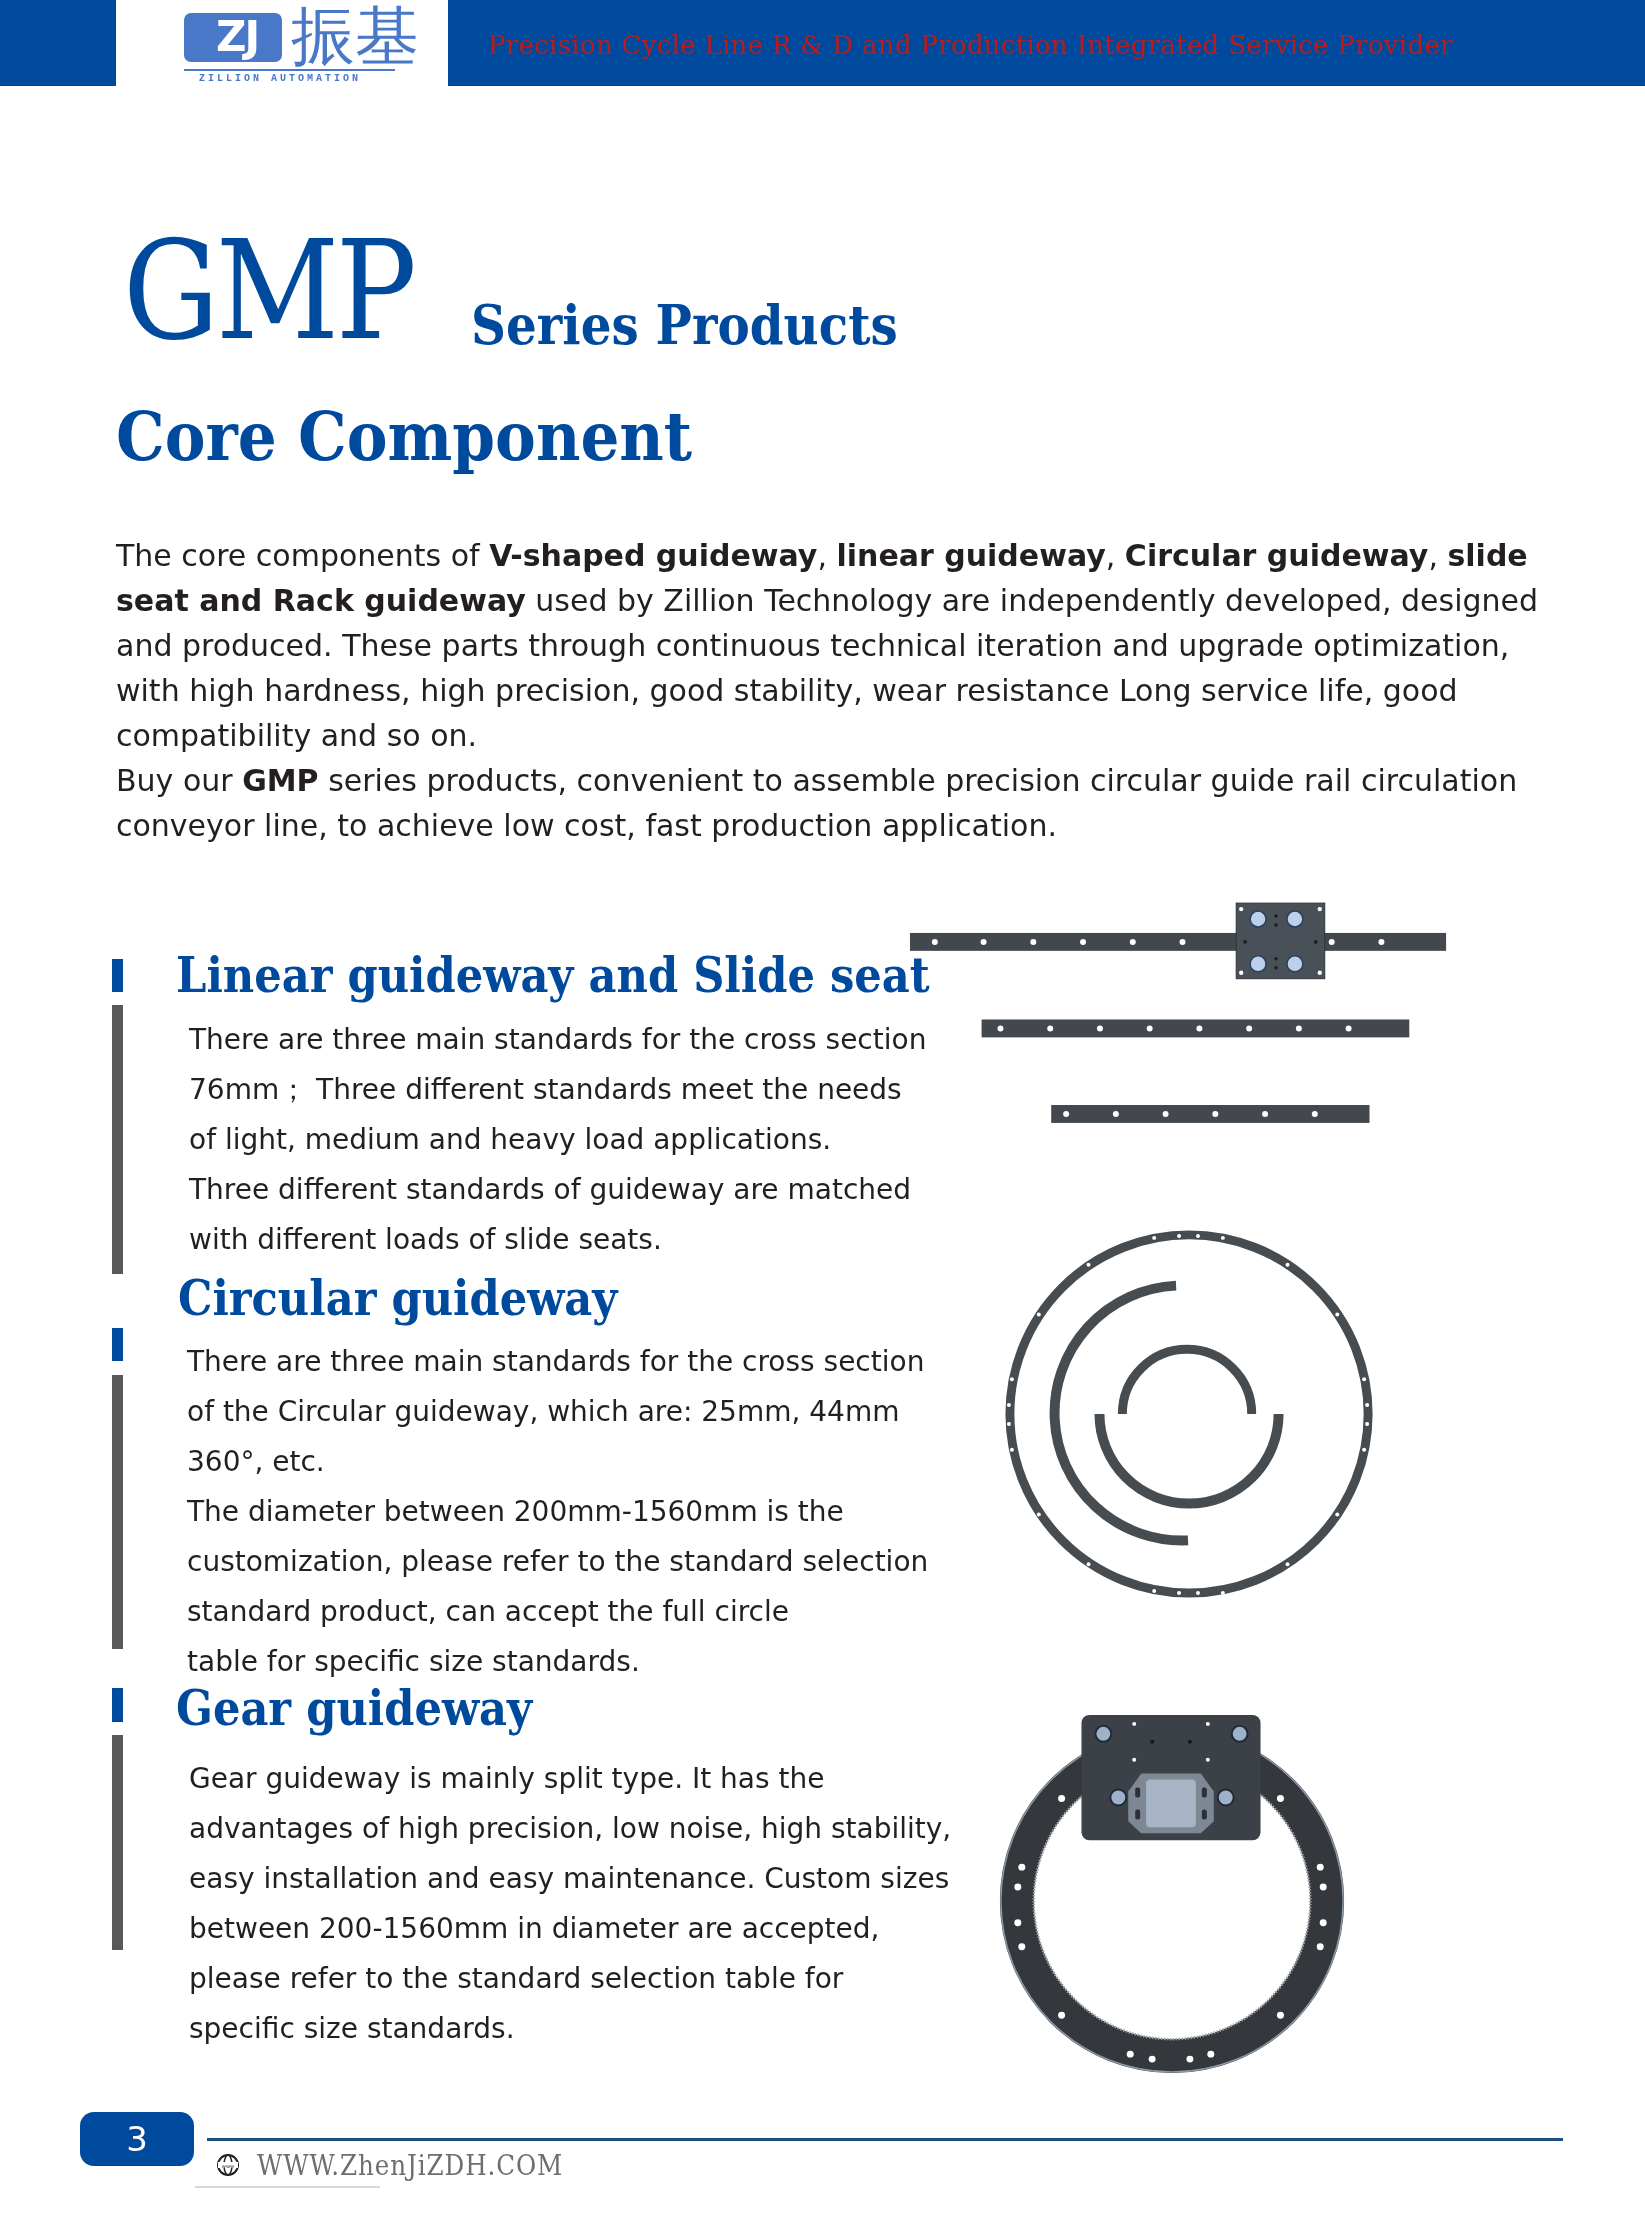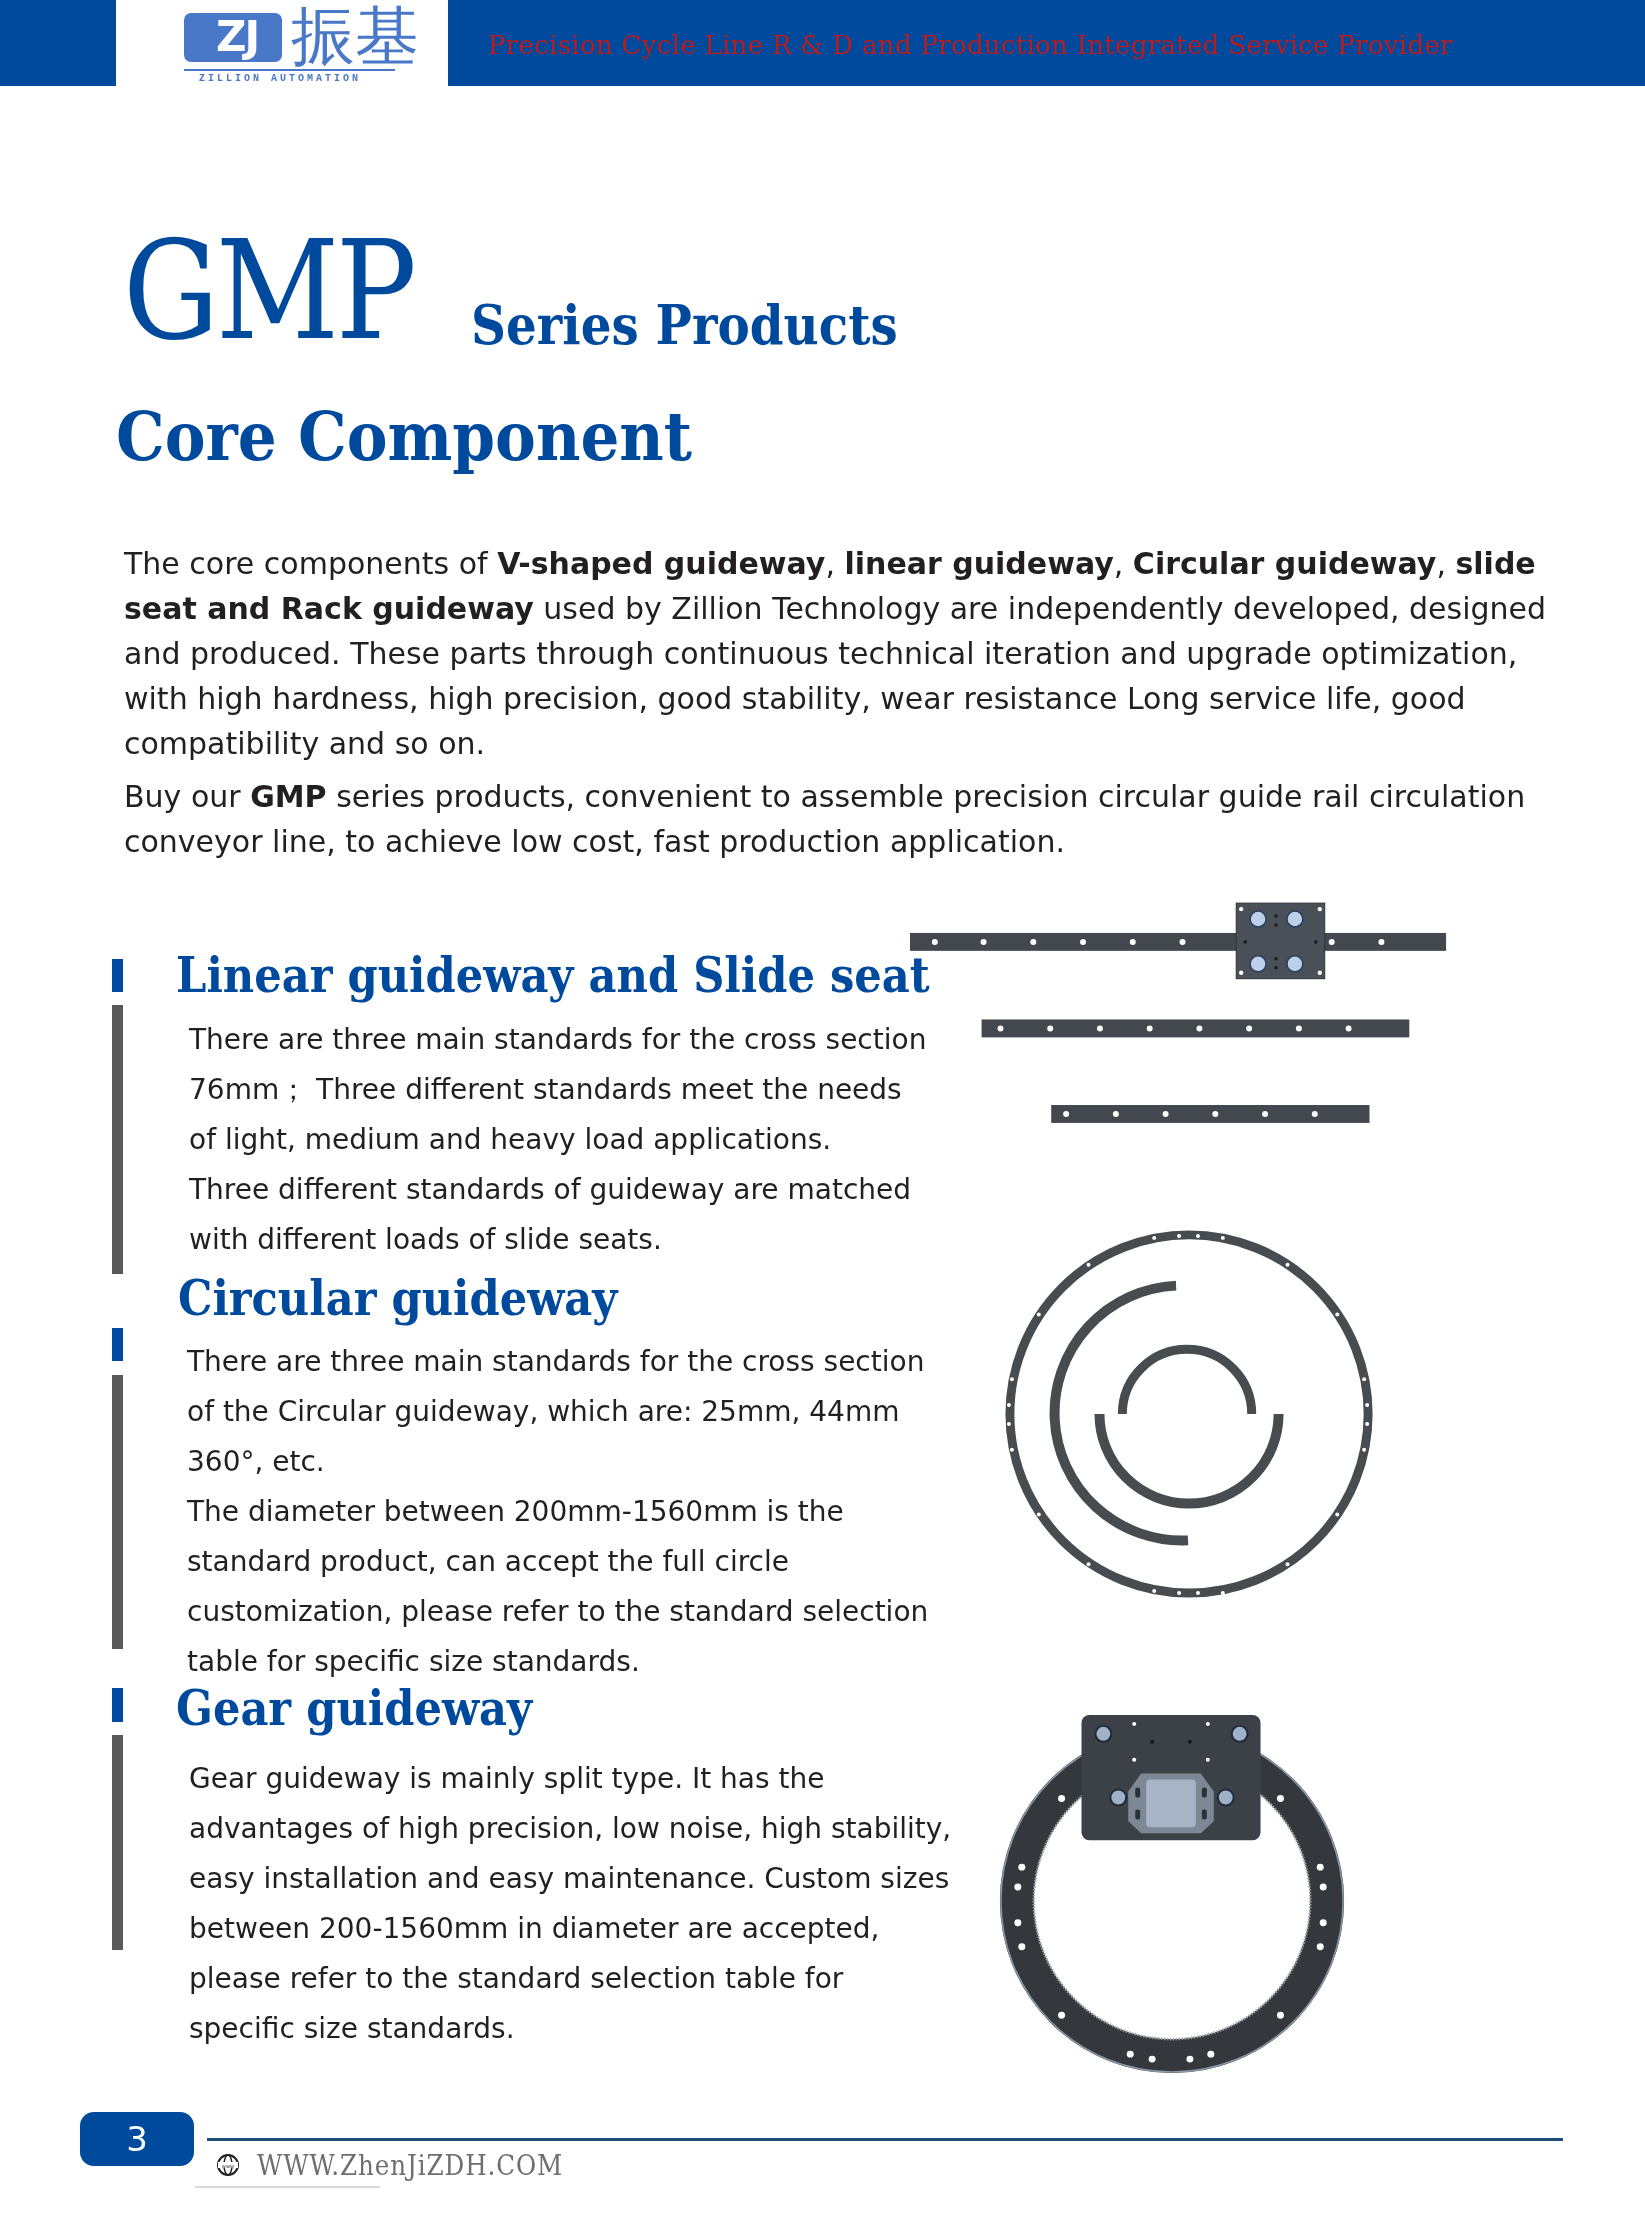--- a/index.html
+++ b/index.html
@@ -10,21 +10,21 @@
   .tagline { left:488px; top:30px; font-family:"DejaVu Serif", serif; font-size:26px; color:#b91c1c; letter-spacing:0.3px; white-space:nowrap; }
   .logo-zj { left:184px; top:13px; width:98px; height:49px; background:#4a78c8; border-radius:7px; }
   .logo-zj-text { left:184px; top:11px; width:106px; text-align:center; font-family:"DejaVu Sans", sans-serif; font-weight:bold; font-size:42px; color:#ffffff; letter-spacing:-2px; line-height:52px; }
   .logo-cn { left:291px; top:8px; font-size:64px; color:#4a78c8; line-height:56px; white-space:nowrap; }
   .logo-line { left:184px; top:69px; width:211px; height:2px; background:#4a78c8; }
   .logo-en { left:199px; top:73px; font-size:10px; font-weight:bold; letter-spacing:3px; color:#4a78c8; white-space:nowrap;font-family:Liberation Mono, monospace; }
   .gmp { left:123px; top:221px; font-family:"DejaVu Serif", serif; font-size:137px; color:#004a9e; line-height:139px; letter-spacing:-4px; transform:scaleX(0.88); transform-origin:left; }
   .series { left:471px; top:292px; font-family:"DejaVu Serif", serif; font-size:55px; font-weight:bold; color:#004a9e; white-space:nowrap; transform:scaleX(0.88); transform-origin:left; }
   .core { left:116px; top:396px; font-family:"DejaVu Serif", serif; font-size:68px; font-weight:bold; color:#004a9e; white-space:nowrap; transform:scaleX(0.9); transform-origin:left; }
   .intro { left:116px; top:533px; width:1463px; font-size:30px; line-height:45px; color:#231f20; }
-  .intro p { margin:8px; }
+  .intro p { margin:0; }
   .intro b { font-weight:bold; }
   .sec-marker { width:11px; background:#004a9e; }
   .sec-bar { width:11px; background:#595959; }
   .sec-title { font-family:"DejaVu Serif", serif; font-weight:bold; font-size:48px; color:#004a9e; white-space:nowrap; transform:scaleX(0.9); transform-origin:left; }
   .sec-body { font-size:28px; line-height:41px; color:#231f20; width:786px; }
   .sec-body p { margin:9px; }
   .page-badge { left:80px; top:2112px; width:114px; height:54px; background:#004a9e; border-radius:14px; color:#fff; font-size:34px; text-align:center; line-height:54px; }
   .foot-line { left:207px; top:2138px; width:1356px; height:3px; background:#1f4e79; }
   .www-icon { left:217px; top:2152px; width:22px; height:26px; }
   .www-text { left:257px; top:2149px; font-family:"DejaVu Serif", serif; font-size:28px; color:#6d6e71; white-space:nowrap; transform:scaleX(0.88); transform-origin:left; letter-spacing:1px; }
@@ -121,22 +121,22 @@
 </div>
 
 <div class="abs sec-title" style="left:178px;top:1270px;">Circular guideway</div>
 <div class="abs sec-marker" style="left:112px;top:1328px;height:33px;"></div>
 <div class="abs sec-bar" style="left:112px;top:1375px;height:274px;"></div>
 <div class="abs sec-body" style="left:178px;top:1332px;">
   <p>There are three main standards for the cross section</p>
   <p>of the Circular guideway, which are: 25mm, 44mm</p>
   <p>360°, etc.</p>
   <p>The diameter between 200mm-1560mm is the</p>
+  <p>customization,  please refer to the standard selection</p>
   <p>standard product, can accept the full circle</p>
-  <p>customization,  please refer to the standard selection</p>
   <p> table for specific size standards.</p>
 </div>
 
 <div class="abs" style="left:985px;top:1214px;width:418px;height:398px;">
   <svg width="418" height="398" viewBox="990 1220 420 400">
     <circle cx="1195" cy="1421" r="180" fill="none" stroke="#474c50" stroke-width="9"></circle>
     <g fill="#ffffff">
       <circle cx="1160" cy="1244" r="2"></circle>
         <circle cx="1185" cy="1242" r="2"></circle>
         <circle cx="1204" cy="1242" r="2"></circle>

